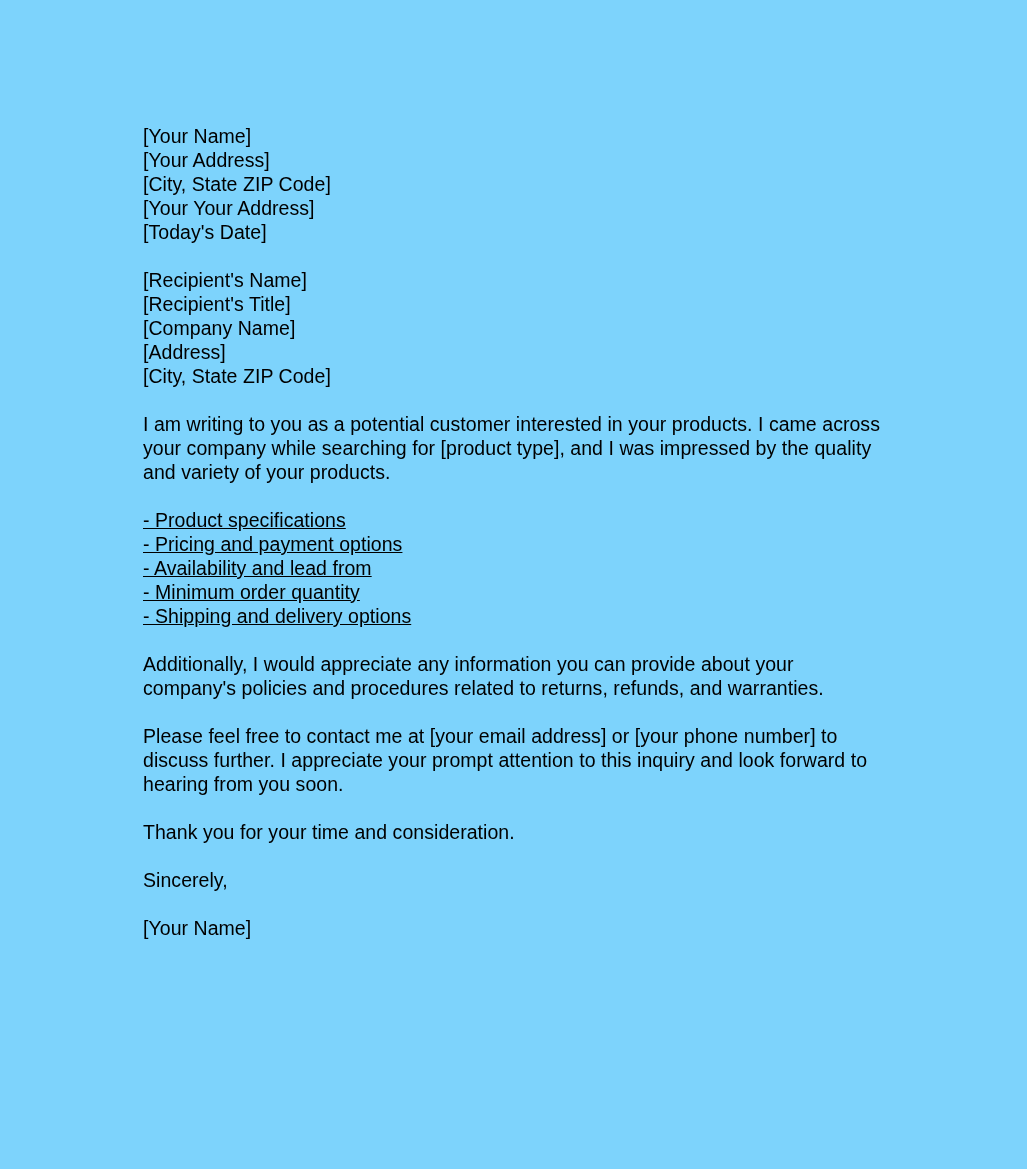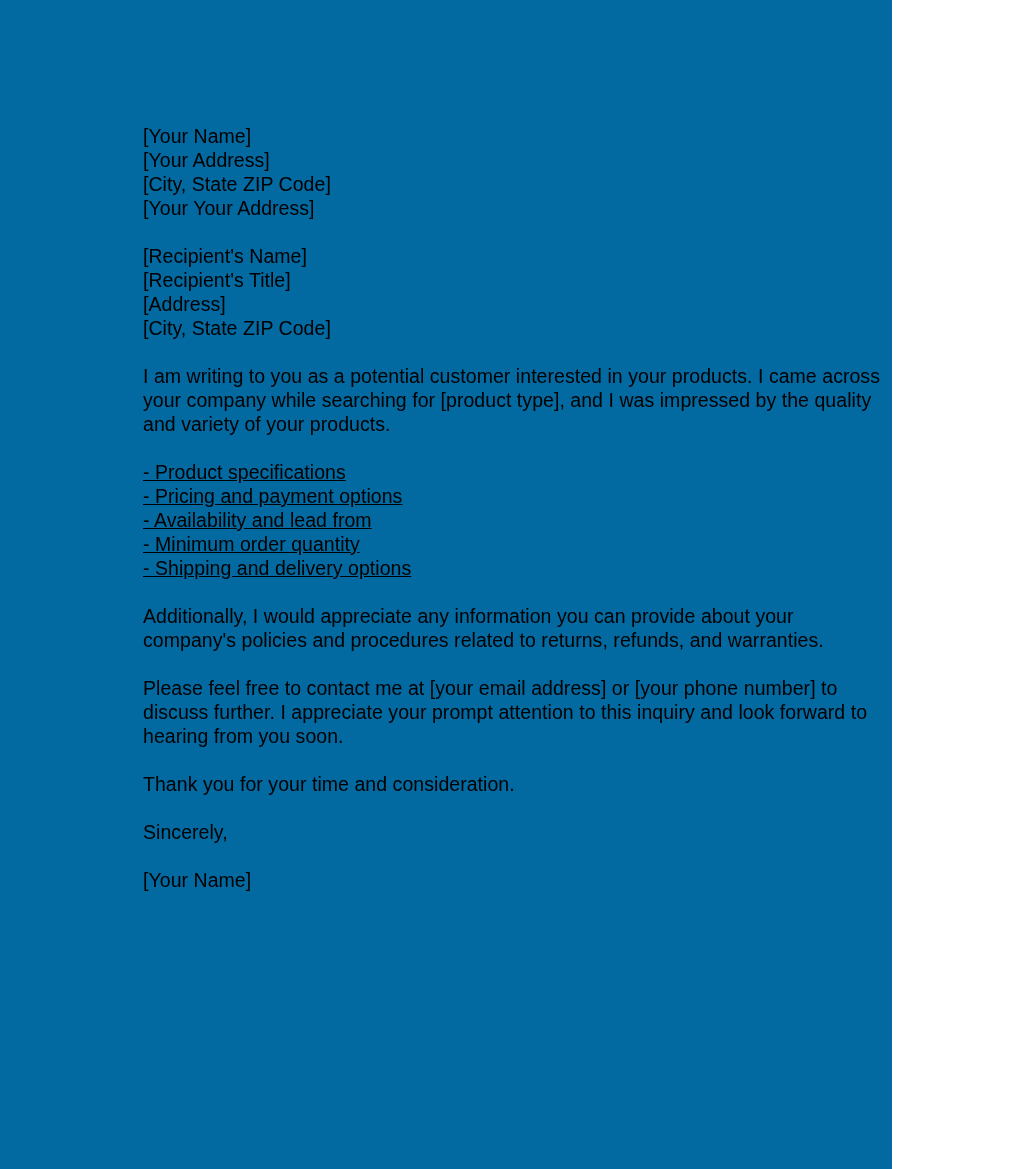--- a/index.html
+++ b/index.html
@@ -10,23 +10,23 @@
   body {
     width: 1027px;
     height: 1169px;
     background: #ffffff;
     font-family: "Liberation Sans", sans-serif;
     color: #000000;
     -webkit-font-smoothing: antialiased;
   }
   .page {
     position: relative;
-    width: 892px;
+    width: 1027px;
     height: 1169px;
-    background: #0369a1;
+    background: #7dd3fc;
     box-sizing: border-box;
   }
   .letter {
     position: absolute;
     left: 143px;
     top: 124px;
     width: 740px;
   }
   .block {
     font-size: 19.5px;
@@ -60,25 +60,27 @@
 <body>
 
 <div class="page">
   <div class="letter">
 
     <div class="block">
       <span class="addr-line">[Your Name]</span>
       <span class="addr-line">[Your Address]</span>
       <span class="addr-line">[City, State ZIP Code]</span>
       <span class="addr-line">[Your Your Address]</span>
+      <span class="addr-line">[Today's Date]</span>
     </div>
 
     <div class="block">
       <span class="addr-line">[Recipient's Name]</span>
       <span class="addr-line">[Recipient's Title]</span>
+      <span class="addr-line">[Company Name]</span>
       <span class="addr-line">[Address]</span>
       <span class="addr-line">[City, State ZIP Code]</span>
     </div>
 
 
     <div class="block para">I am writing to you as a potential customer interested in your products. I came across your company while searching for [product type], and I was impressed by the quality and variety of your products.</div>
 
 
     <div class="block">
       <span class="list-item">- Product specifications</span>

